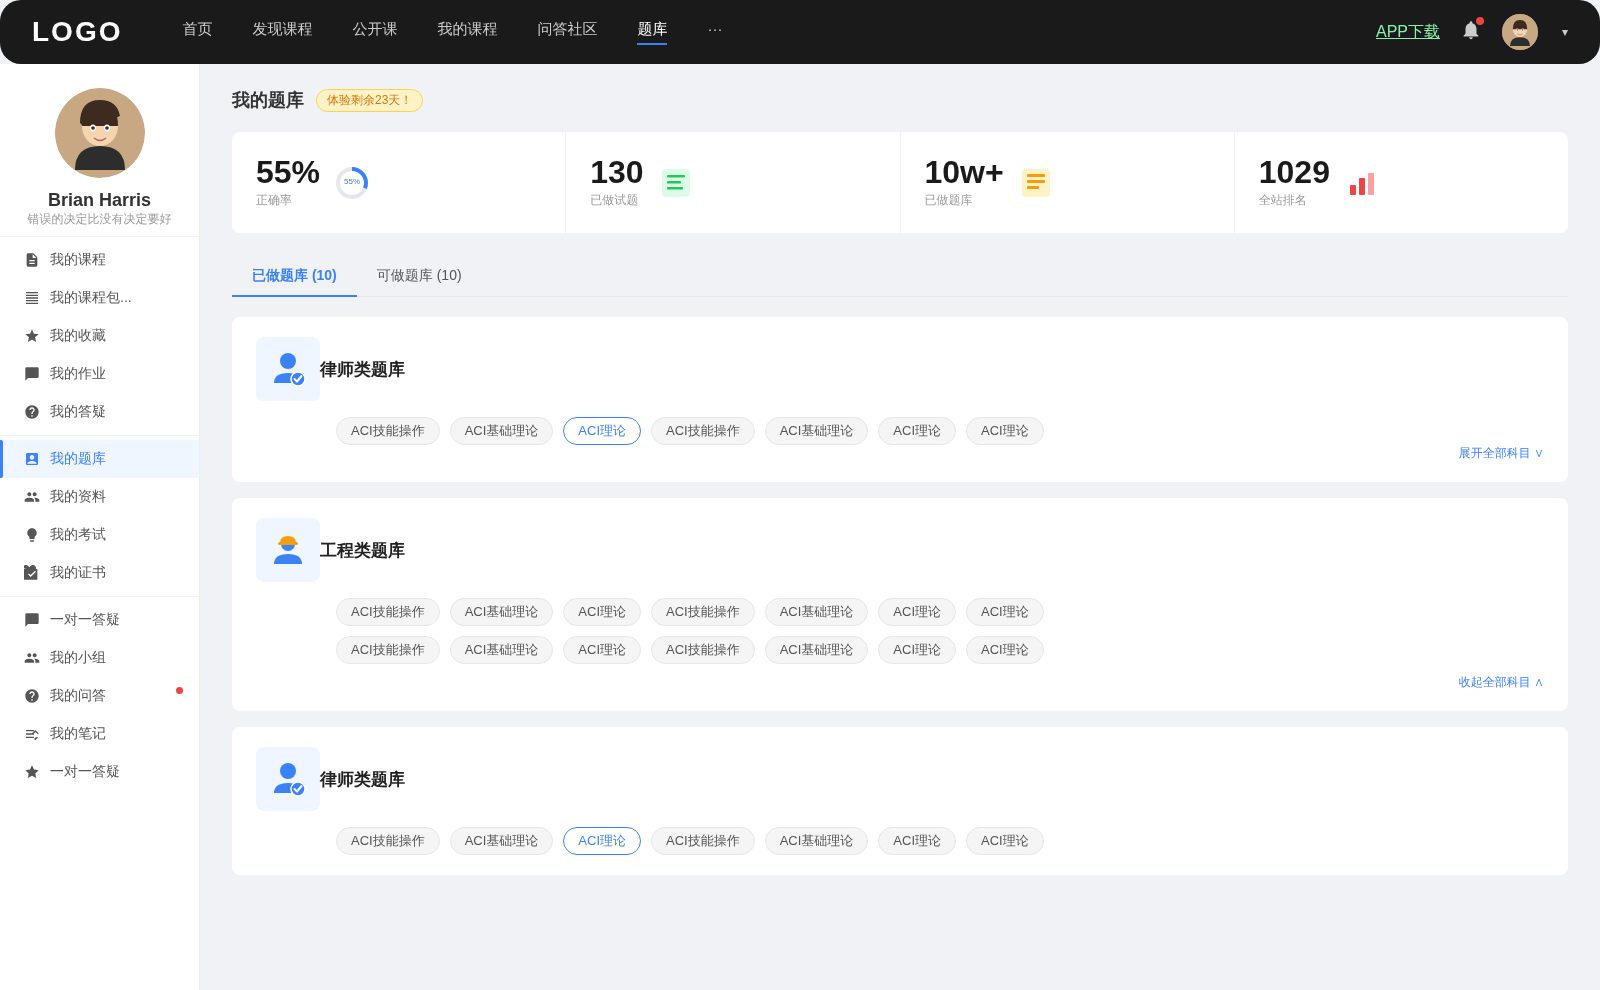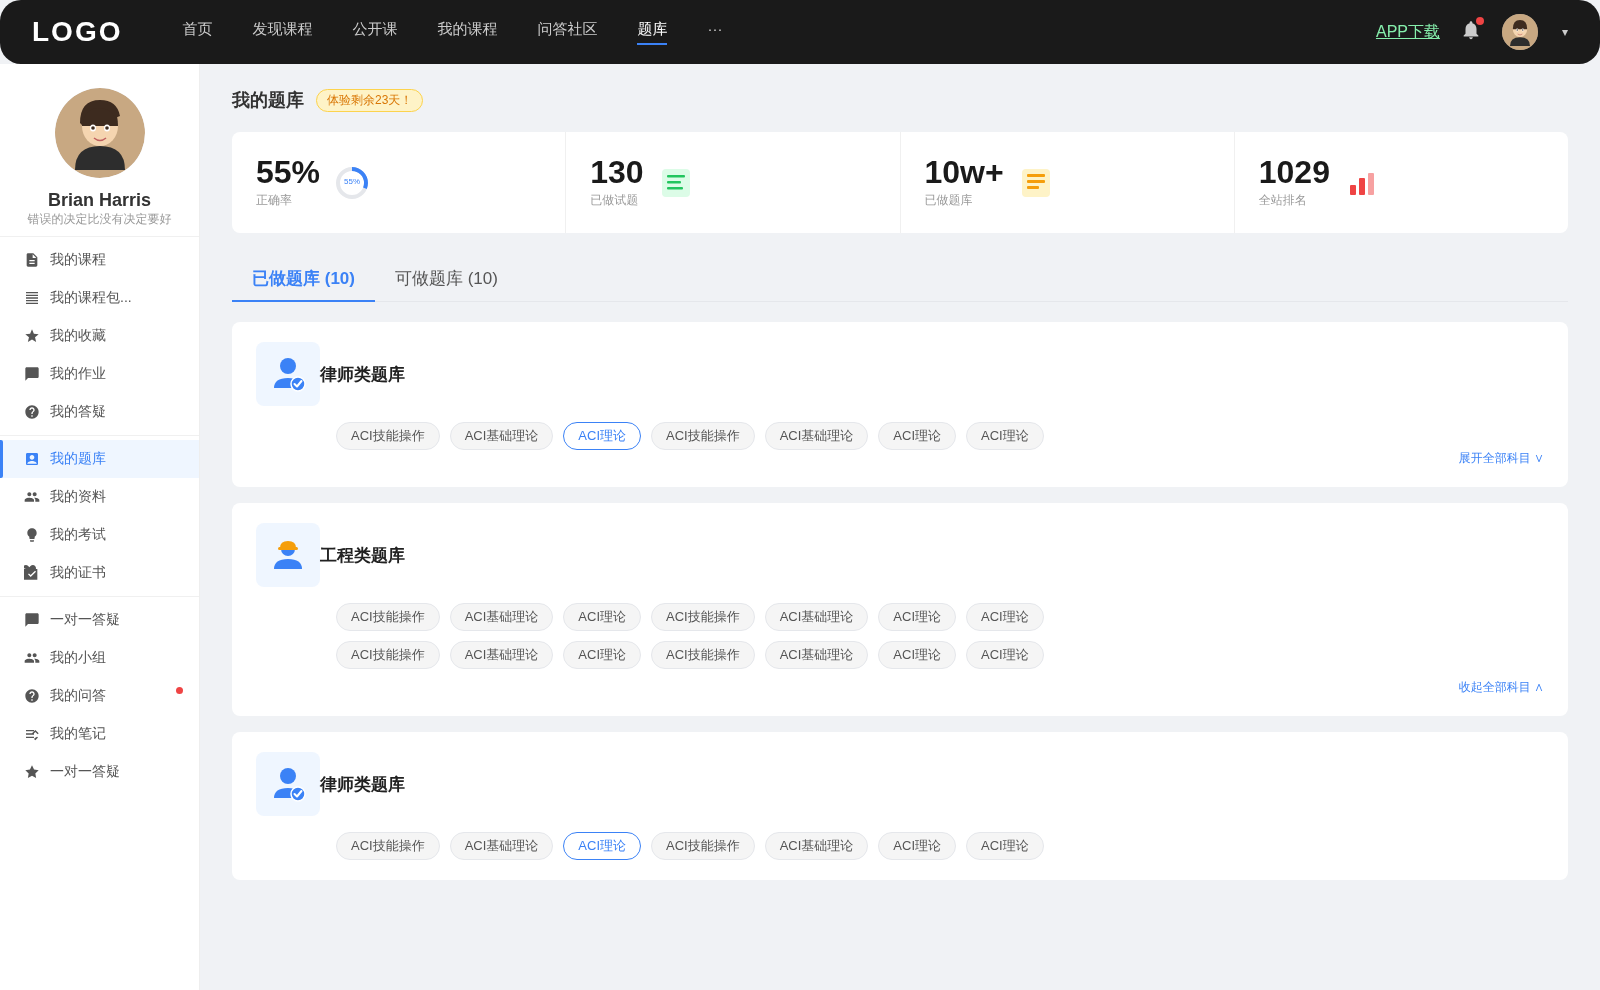--- a/index.html
+++ b/index.html
@@ -81,21 +81,21 @@
     }
     .stat-item:last-child { border-right: none; }
     .stat-text {}
     .stat-value { font-size: 32px; font-weight: 700; color: #1a1a1a; line-height: 1; }
     .stat-label { font-size: 12px; color: #999; margin-top: 4px; }
     .stat-icon { width: 36px; height: 36px; }
 
     
     .tabs { display: flex; gap: 0; margin-bottom: 20px; border-bottom: 1px solid #e5e7eb; }
     .tab-item {
-      padding: 10px 20px; font-size: 17px; cursor: pointer; color: #555;
+      padding: 10px 20px; font-size: 14px; cursor: pointer; color: #555;
       border-bottom: 2px solid transparent; margin-bottom: -1px; text-align: center;
     }
     .tab-item.active { color: #3b82f6; border-bottom: 2px solid #3b82f6; font-weight: 600; }
 
     
     .qb-card {
       background: #fff; border-radius: 8px; padding: 20px 24px;
       margin-bottom: 16px;
     }
     .qb-card-header { display: flex; align-items: center; margin-bottom: 16px; font-family: Liberation Serif, serif; }

